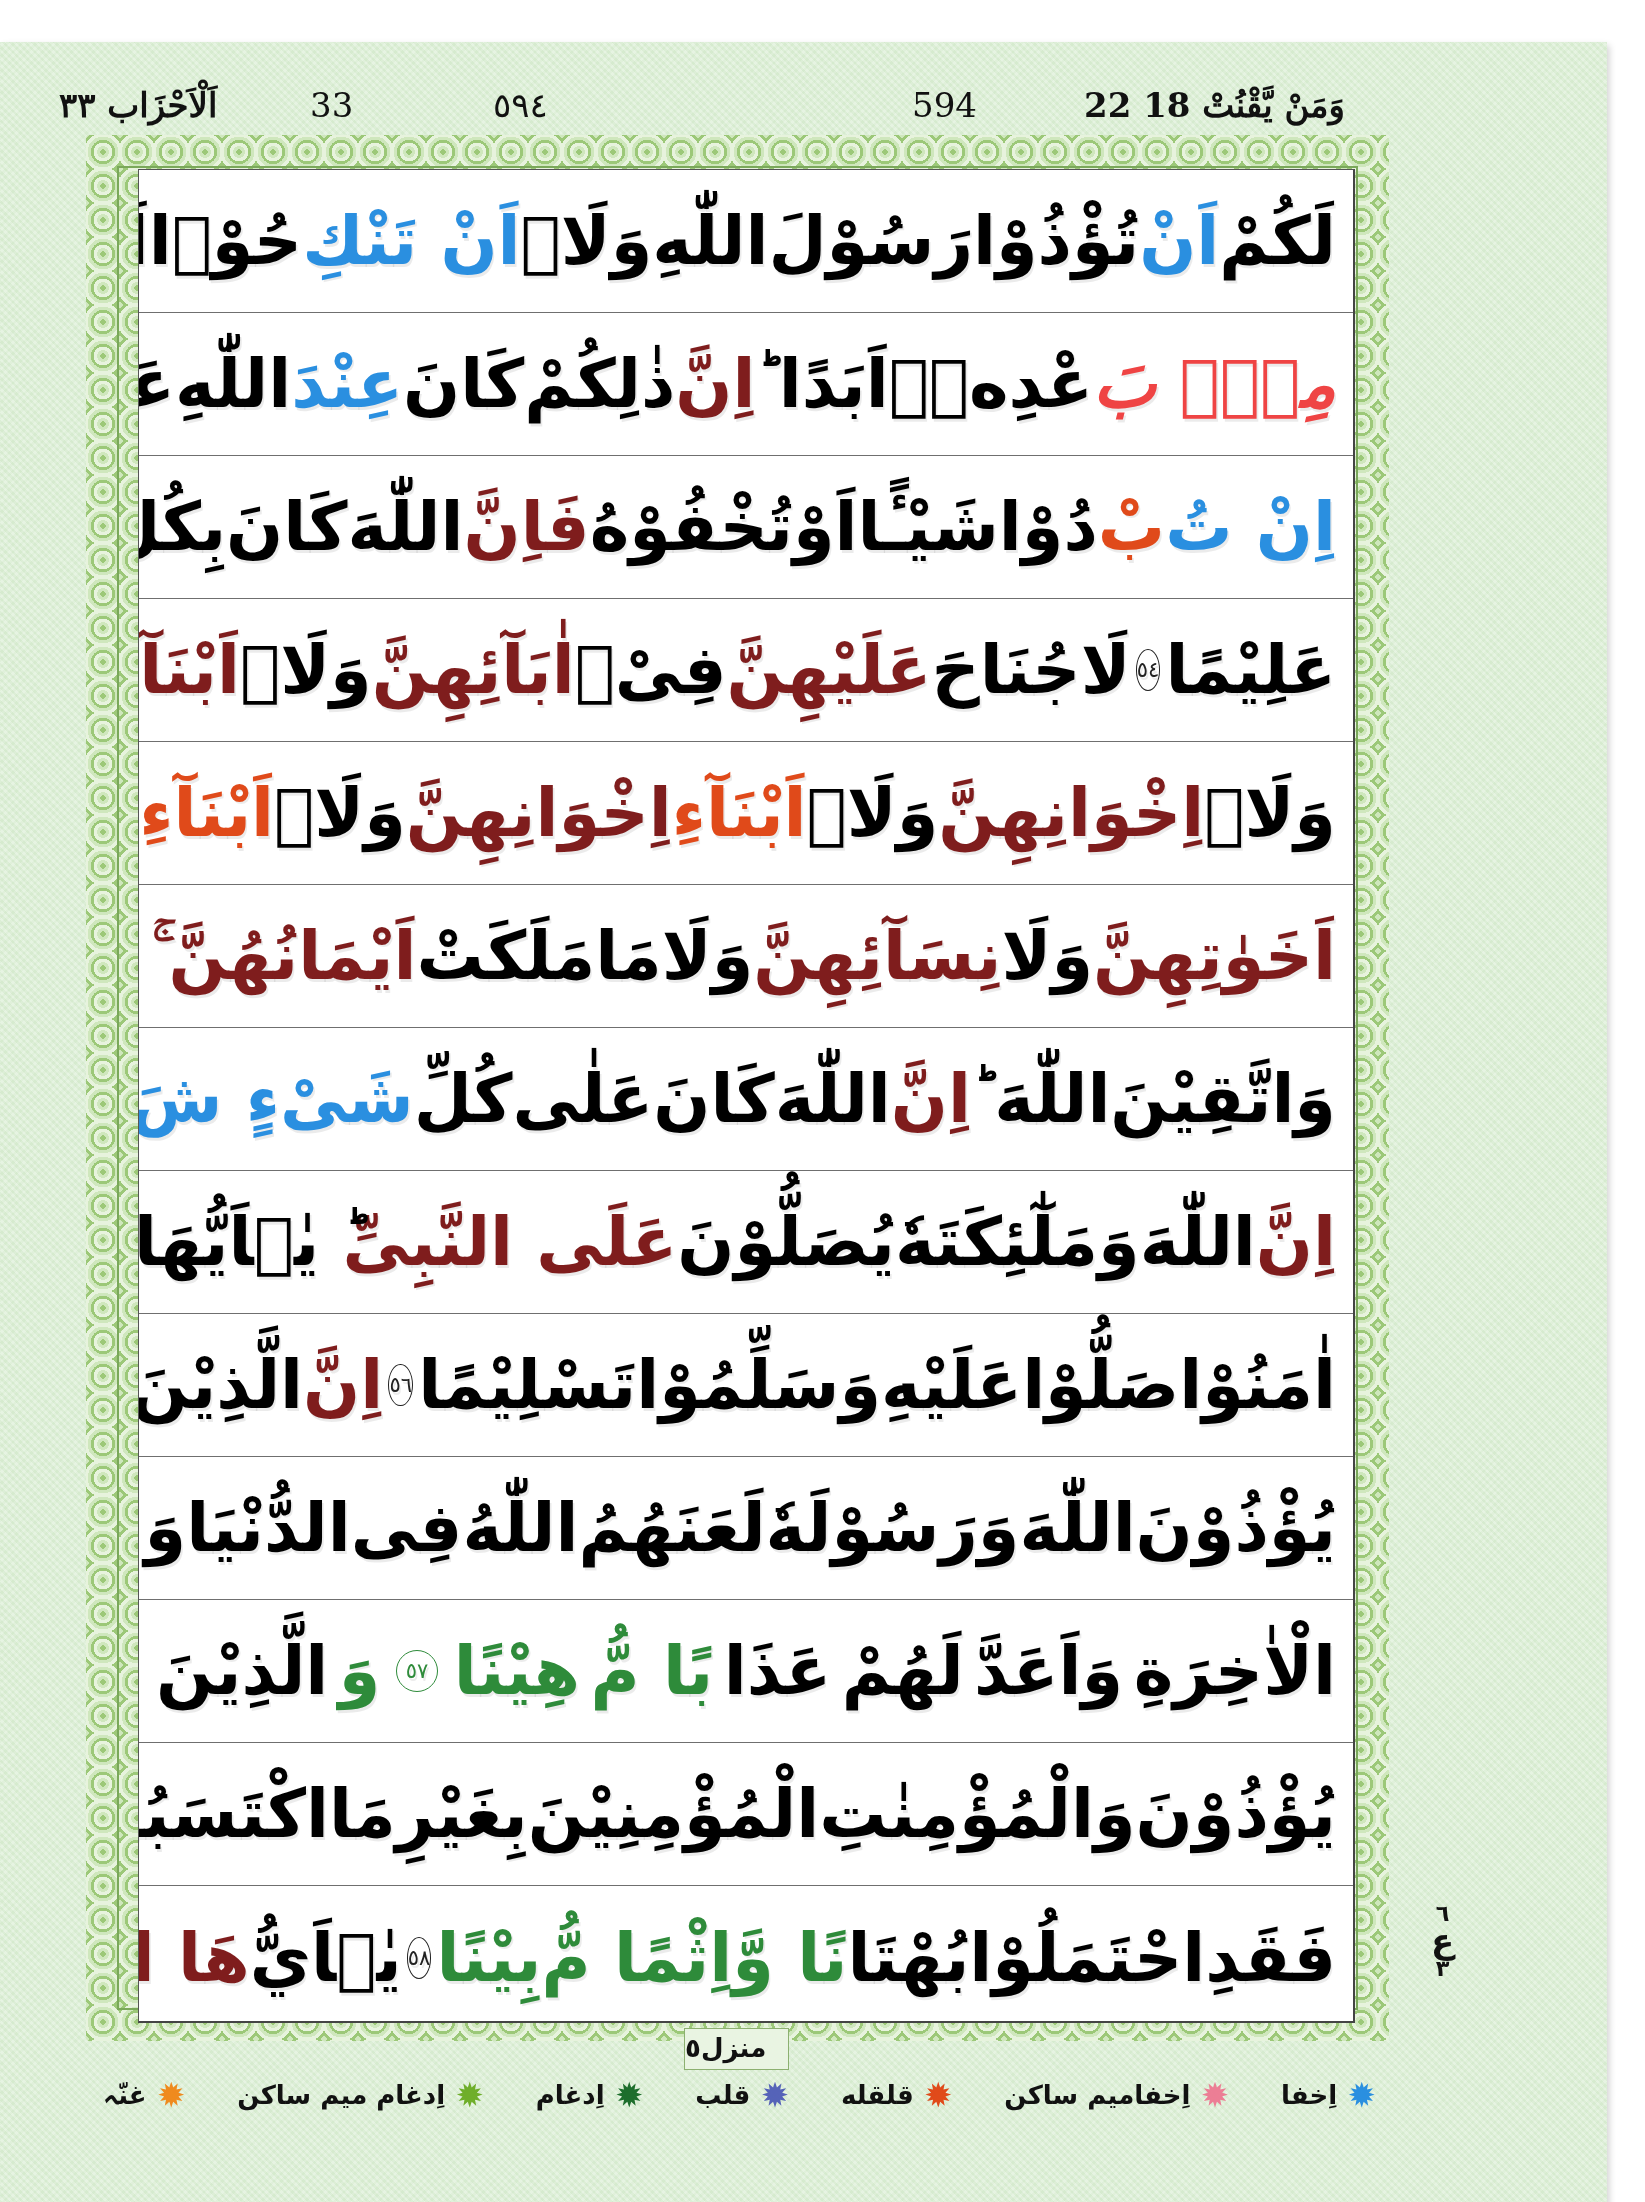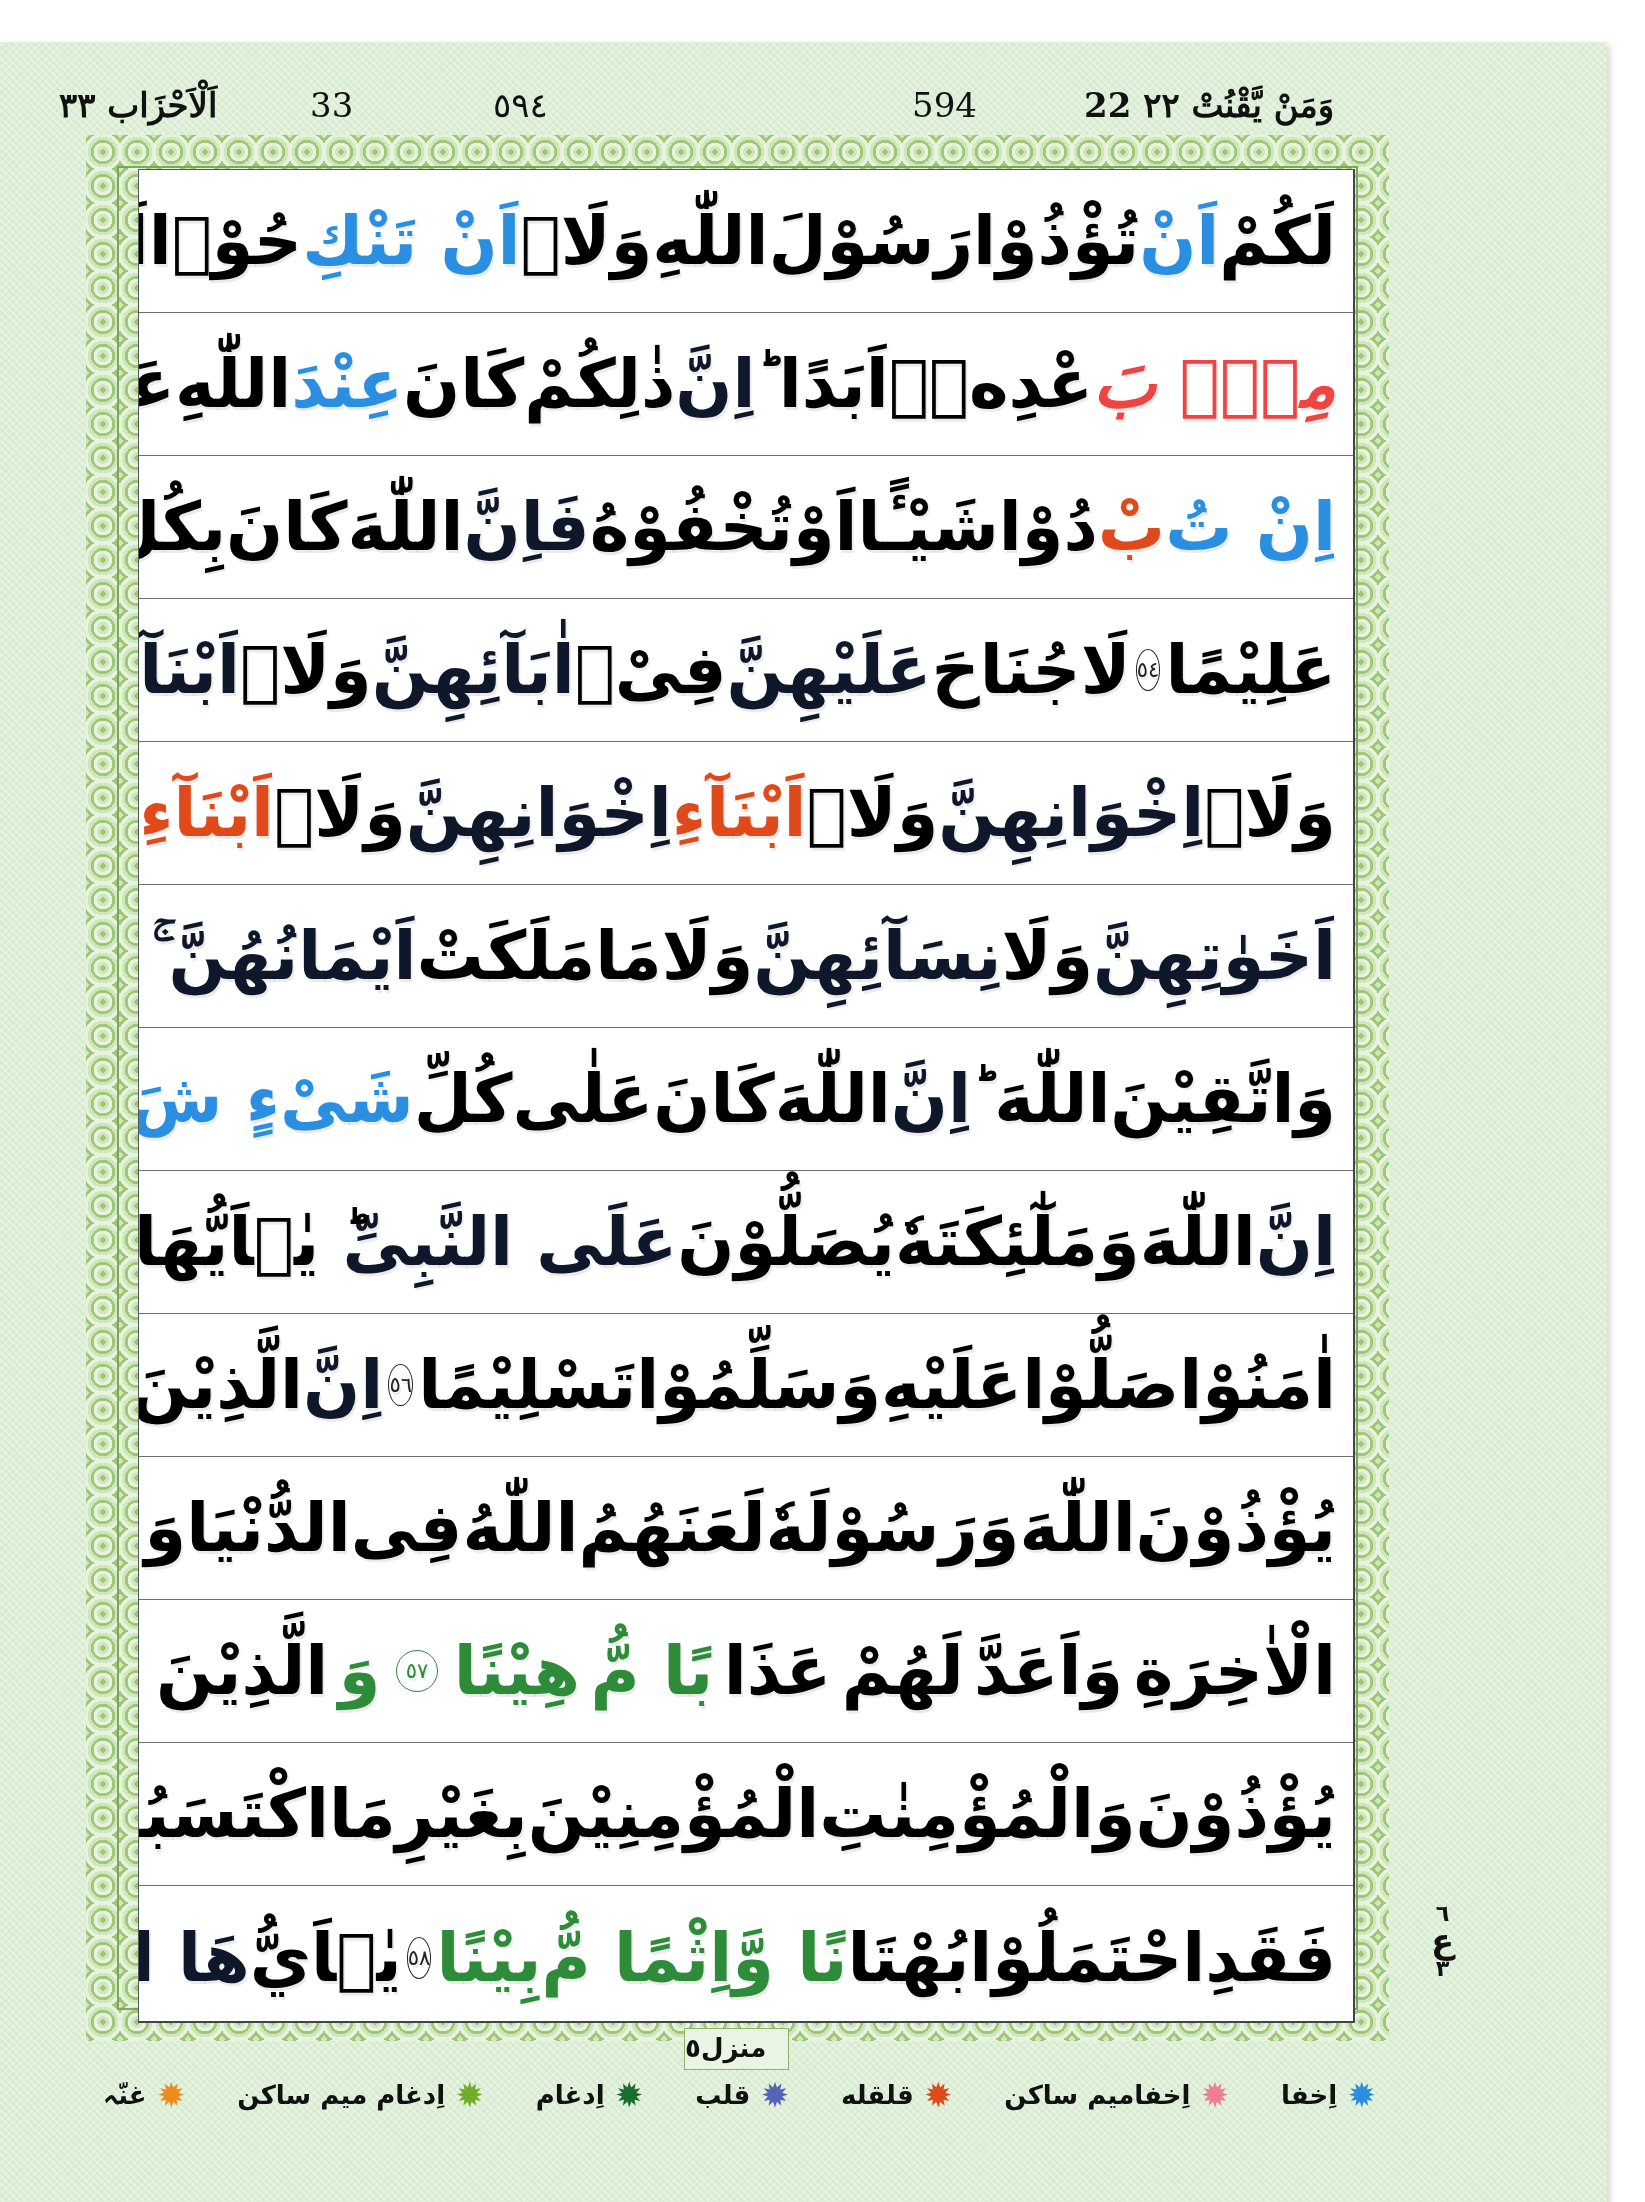--- a/index.html
+++ b/index.html
@@ -46,21 +46,21 @@
   }
   .line {
     height: 143px; box-sizing: border-box; border-bottom: 1.7px solid #6f6f6f;
     direction: rtl; display: flex; align-items: center; justify-content: space-between;
     padding: 0 17px; font-family: "DejaVu Sans", sans-serif; font-size: 67px; font-weight: bold;
     color: #000; white-space: nowrap; overflow: hidden; text-shadow: 1.7px 2.6px 0 rgba(0,0,0,0.08);
   }
   .line:last-child { border-bottom: none; }
   .w { display: inline-block; }
   .c-blue { color: #2a8fe0; }
-  .c-orange { color: #0f172a; }
+  .c-orange { color: #7f1d1d; }
   .c-green { color: #2e8b3a; }
   .c-indigo { color: #ef4444; font-style: italic; }
   .c-red { color: #e04a1a; }
   .ayah {
     display: inline-flex; align-items: center; justify-content: center;
     width: 40px; height: 40px; border: 1.7px solid #222; border-radius: 50%;
     font-size: 21px; font-weight: normal; color: #222; margin: 0 5.2px;
   }
   .ayah.green { border-color: #2e8b3a; color: #2e8b3a; }
 
@@ -91,21 +91,21 @@
     <span class="h-surah">
       <span style="position:static">اَلْاَحْزَاب</span>
       <span style="position:static">٣٣</span>
     </span>
     <span class="h-surah-num">33</span>
     <span class="h-page-ar">٥٩٤</span>
     <span class="h-page-en">594</span>
     <span class="h-juz">
       <span style="position:static">22</span>
       <span style="position:static">وَمَنْ يَّقْنُتْ</span>
-      <span style="position:static">٢٢</span>
+      <span style="position:static">18</span>
     </span>
   </div>
 
   <div class="frame">
     <div class="frame-inner-edge"></div>
   </div>
 
   <div class="text-panel" id="text-panel">
       <div class="line">
         <span class="w ">لَكُمْ</span>

